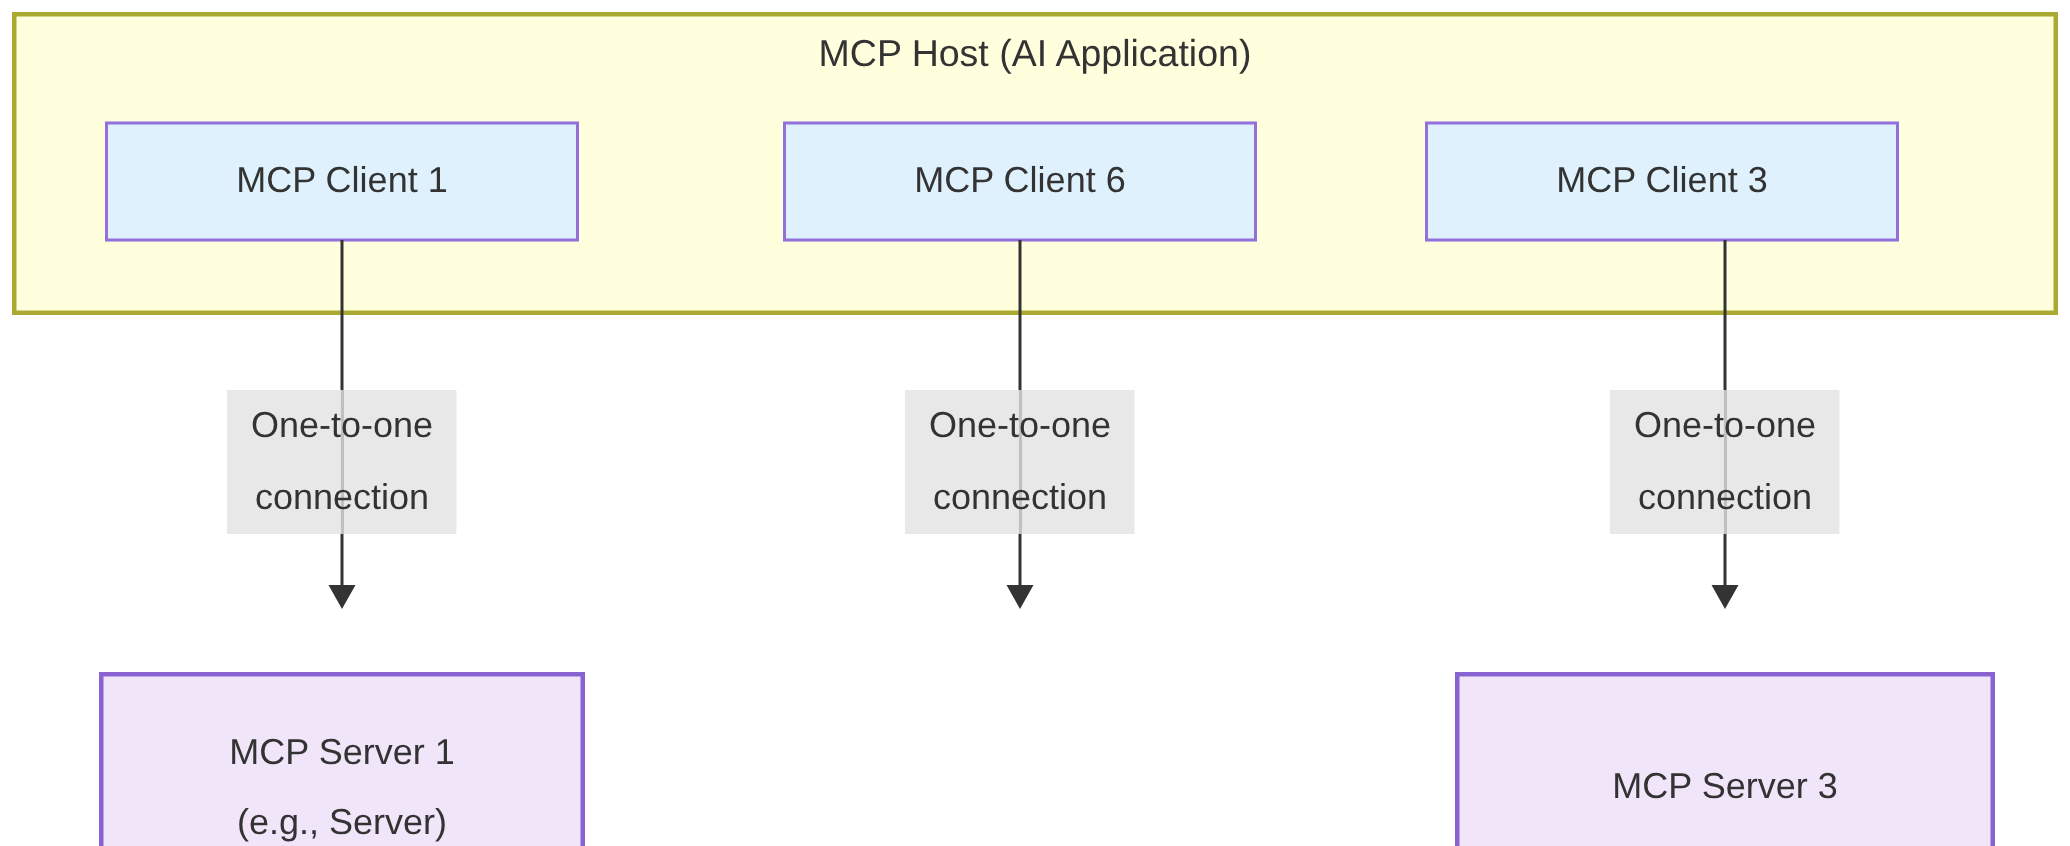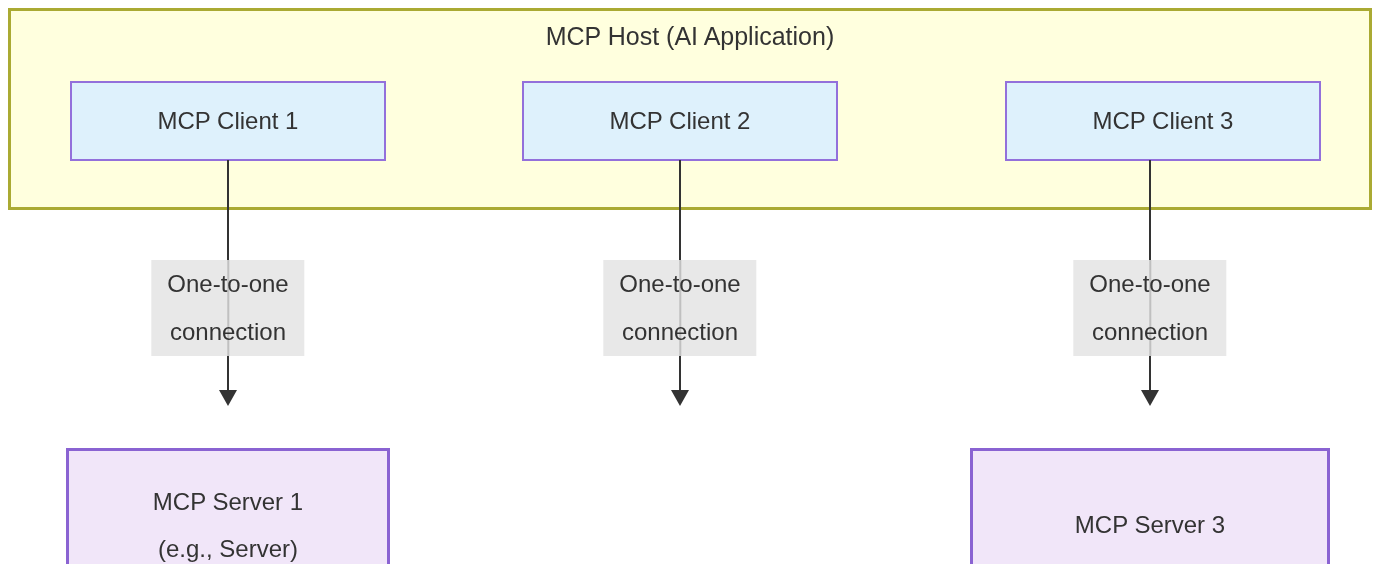--- a/index.html
+++ b/index.html
@@ -107,30 +107,30 @@
   <div class="edge-label" style="left:228px;">
     <span>One-to-one</span>
     <span>connection</span>
   </div>
   <div class="node server" style="left:66px;width:324px;">
     <span>MCP Server 1</span>
     <span>(e.g., Server)</span>
   </div>
 
   <div class="node client" style="left:522px;">
-    <span>MCP Client 2</span>
+    <span>MCP Client 6</span>
   </div>
   <div class="edge-line" style="left:679px;"></div>
   <div class="arrowhead" style="left:680px;"></div>
   <div class="edge-label" style="left:680px;">
     <span>One-to-one</span>
     <span>connection</span>
   </div>
 
-  <div class="node client" style="left:1005px;">
+  <div class="node client" style="left:950px;">
     <span>MCP Client 3</span>
   </div>
   <div class="edge-line" style="left:1149px;"></div>
   <div class="arrowhead" style="left:1150px;"></div>
   <div class="edge-label" style="left:1150px;">
     <span>One-to-one</span>
     <span>connection</span>
   </div>
   <div class="node server" style="left:970px;width:360px;text-align:right;">
     <span>MCP Server 3</span>

